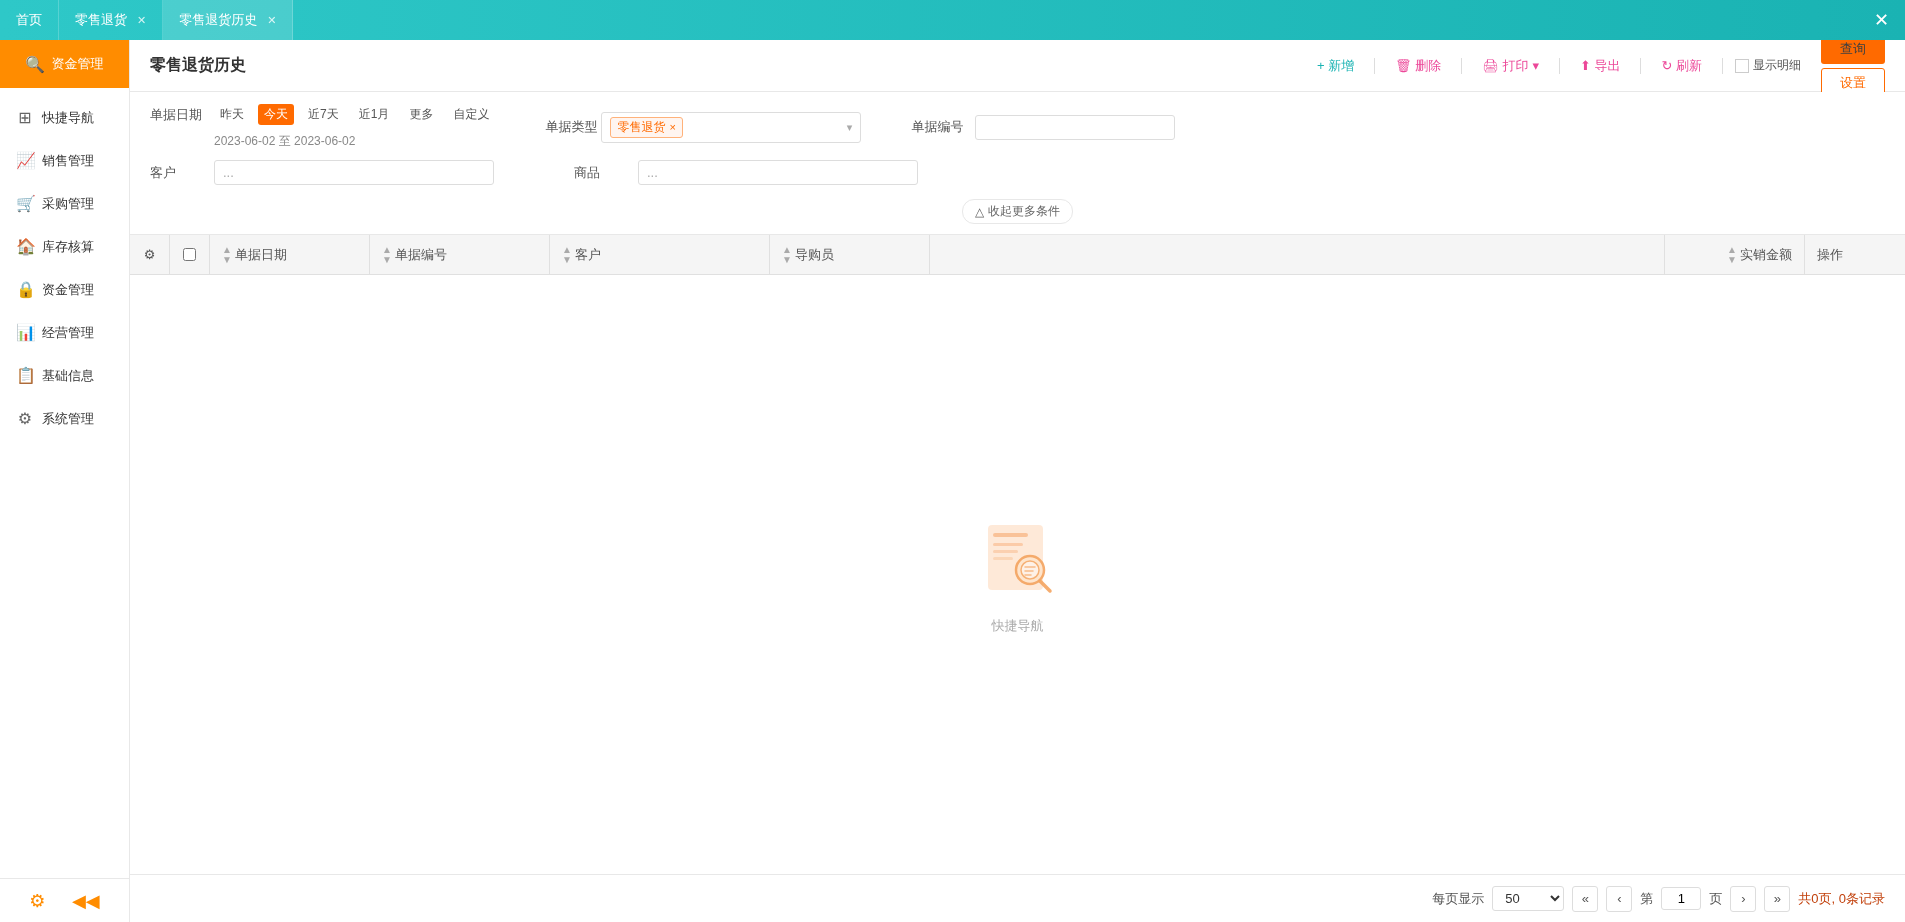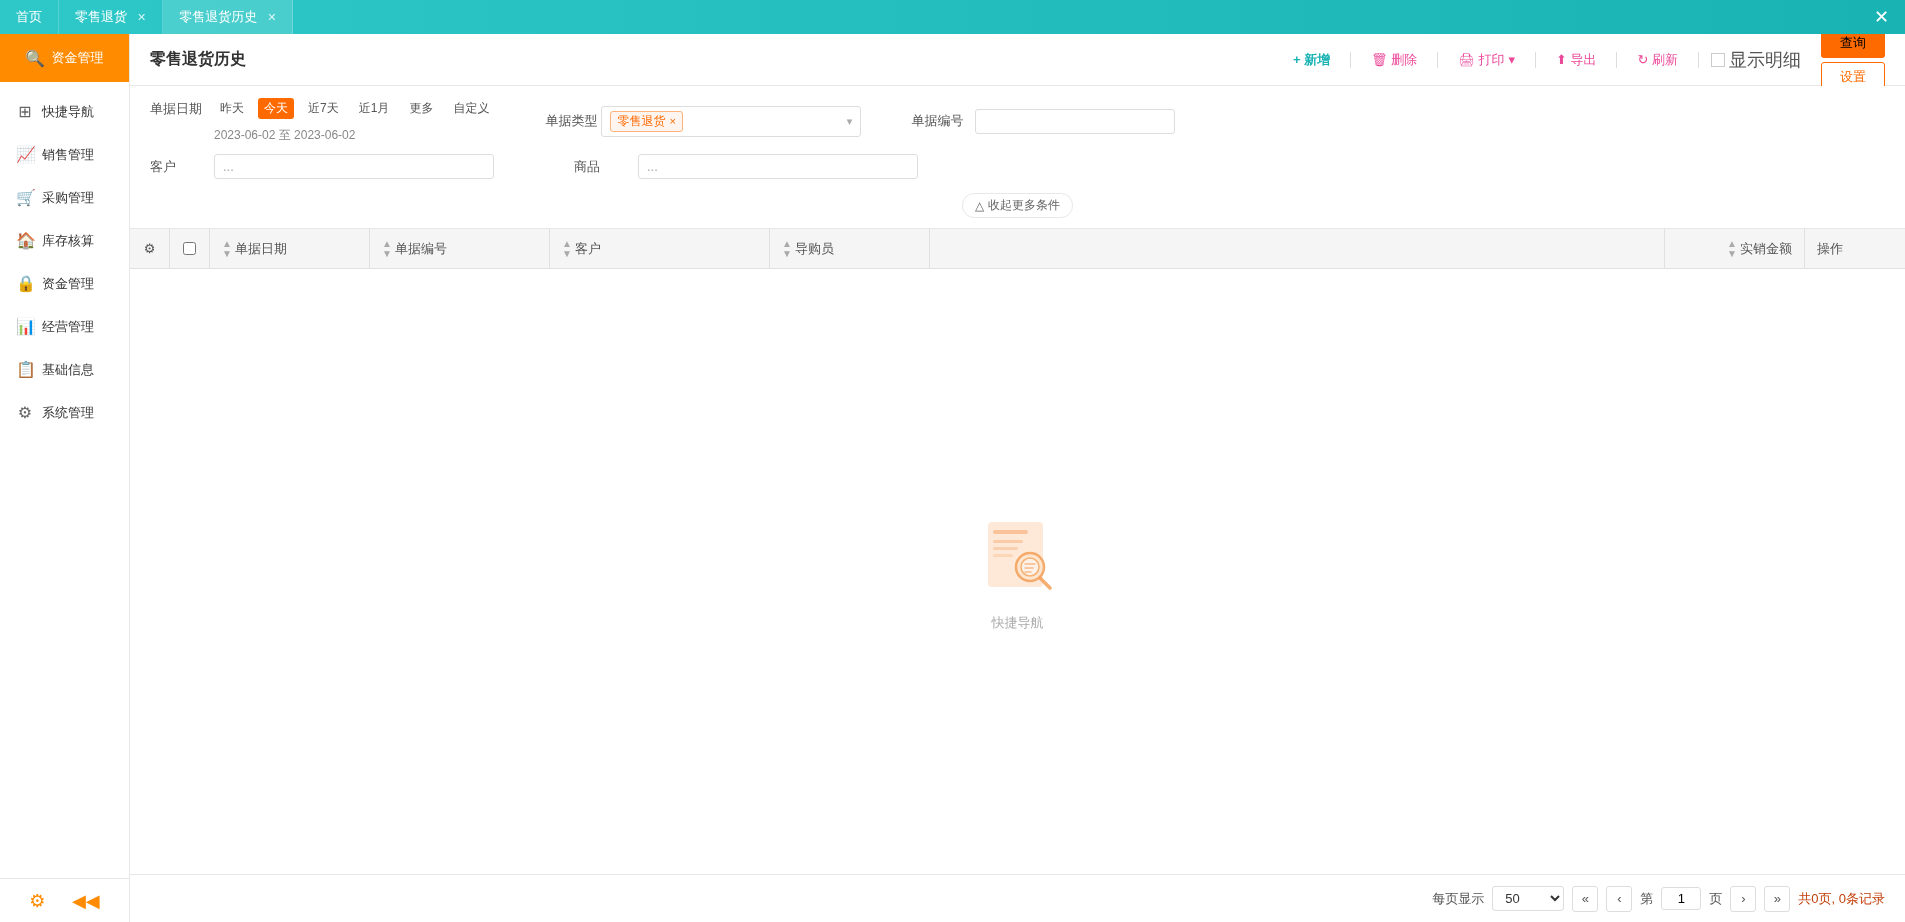--- a/index.html
+++ b/index.html
@@ -1,20 +1,20 @@
 <!DOCTYPE html>
 <html><head>
   <meta charset="utf-8">
   <style>
     * { box-sizing: border-box; margin: 0; padding: 0; font-family: 'Microsoft YaHei', Arial, sans-serif; }
     body { width: 1905px; height: 922px; overflow: hidden; display: flex; flex-direction: column; background: #f5f5f5; }
 
     
     .top-bar {
-      height: 34px;
+      height: 40px;
       background: linear-gradient(90deg, #2ec8c8, #1ab3b3);
       display: flex;
       align-items: center;
       flex-shrink: 0;
     }
     .top-bar-tabs {
       display: flex;
       align-items: stretch;
       height: 100%;
       flex: 1;
@@ -151,42 +151,42 @@
     .action-btn {
       display: flex;
       align-items: center;
       gap: 4px;
       font-size: 13px;
       color: #ec4899;
       cursor: pointer;
       padding: 4px 8px;
       border-radius: 3px;
     }
-    .action-btn.new { color: #1ab3b3; font-weight: bold; }
+    .action-btn.new { color: #1ab3b3; }
     .action-btn.delete { color: #ec4899; }
     .btn-query {
       background: #ff6a00;
-      color: #000000;
+      color: #404040;
       border: none;
       padding: 6px 8px;
       border-radius: 3px;
       font-size: 13px;
       cursor: pointer;
     }
     .btn-setting {
       background: #fff;
       color: #ff6a00;
       border: 1px solid #ff6a00;
       padding: 5px 18px;
       border-radius: 3px;
       font-size: 13px;
       cursor: pointer;
     }
     .show-detail-label {
-      font-size: 18px;
+      font-size: 12px;
       color: #555;
       display: flex;
       align-items: center;
       gap: 4px;
     }
     .checkbox-style {
       width: 14px;
       height: 14px;
       border: 1px solid #ccc;
       display: inline-block;

